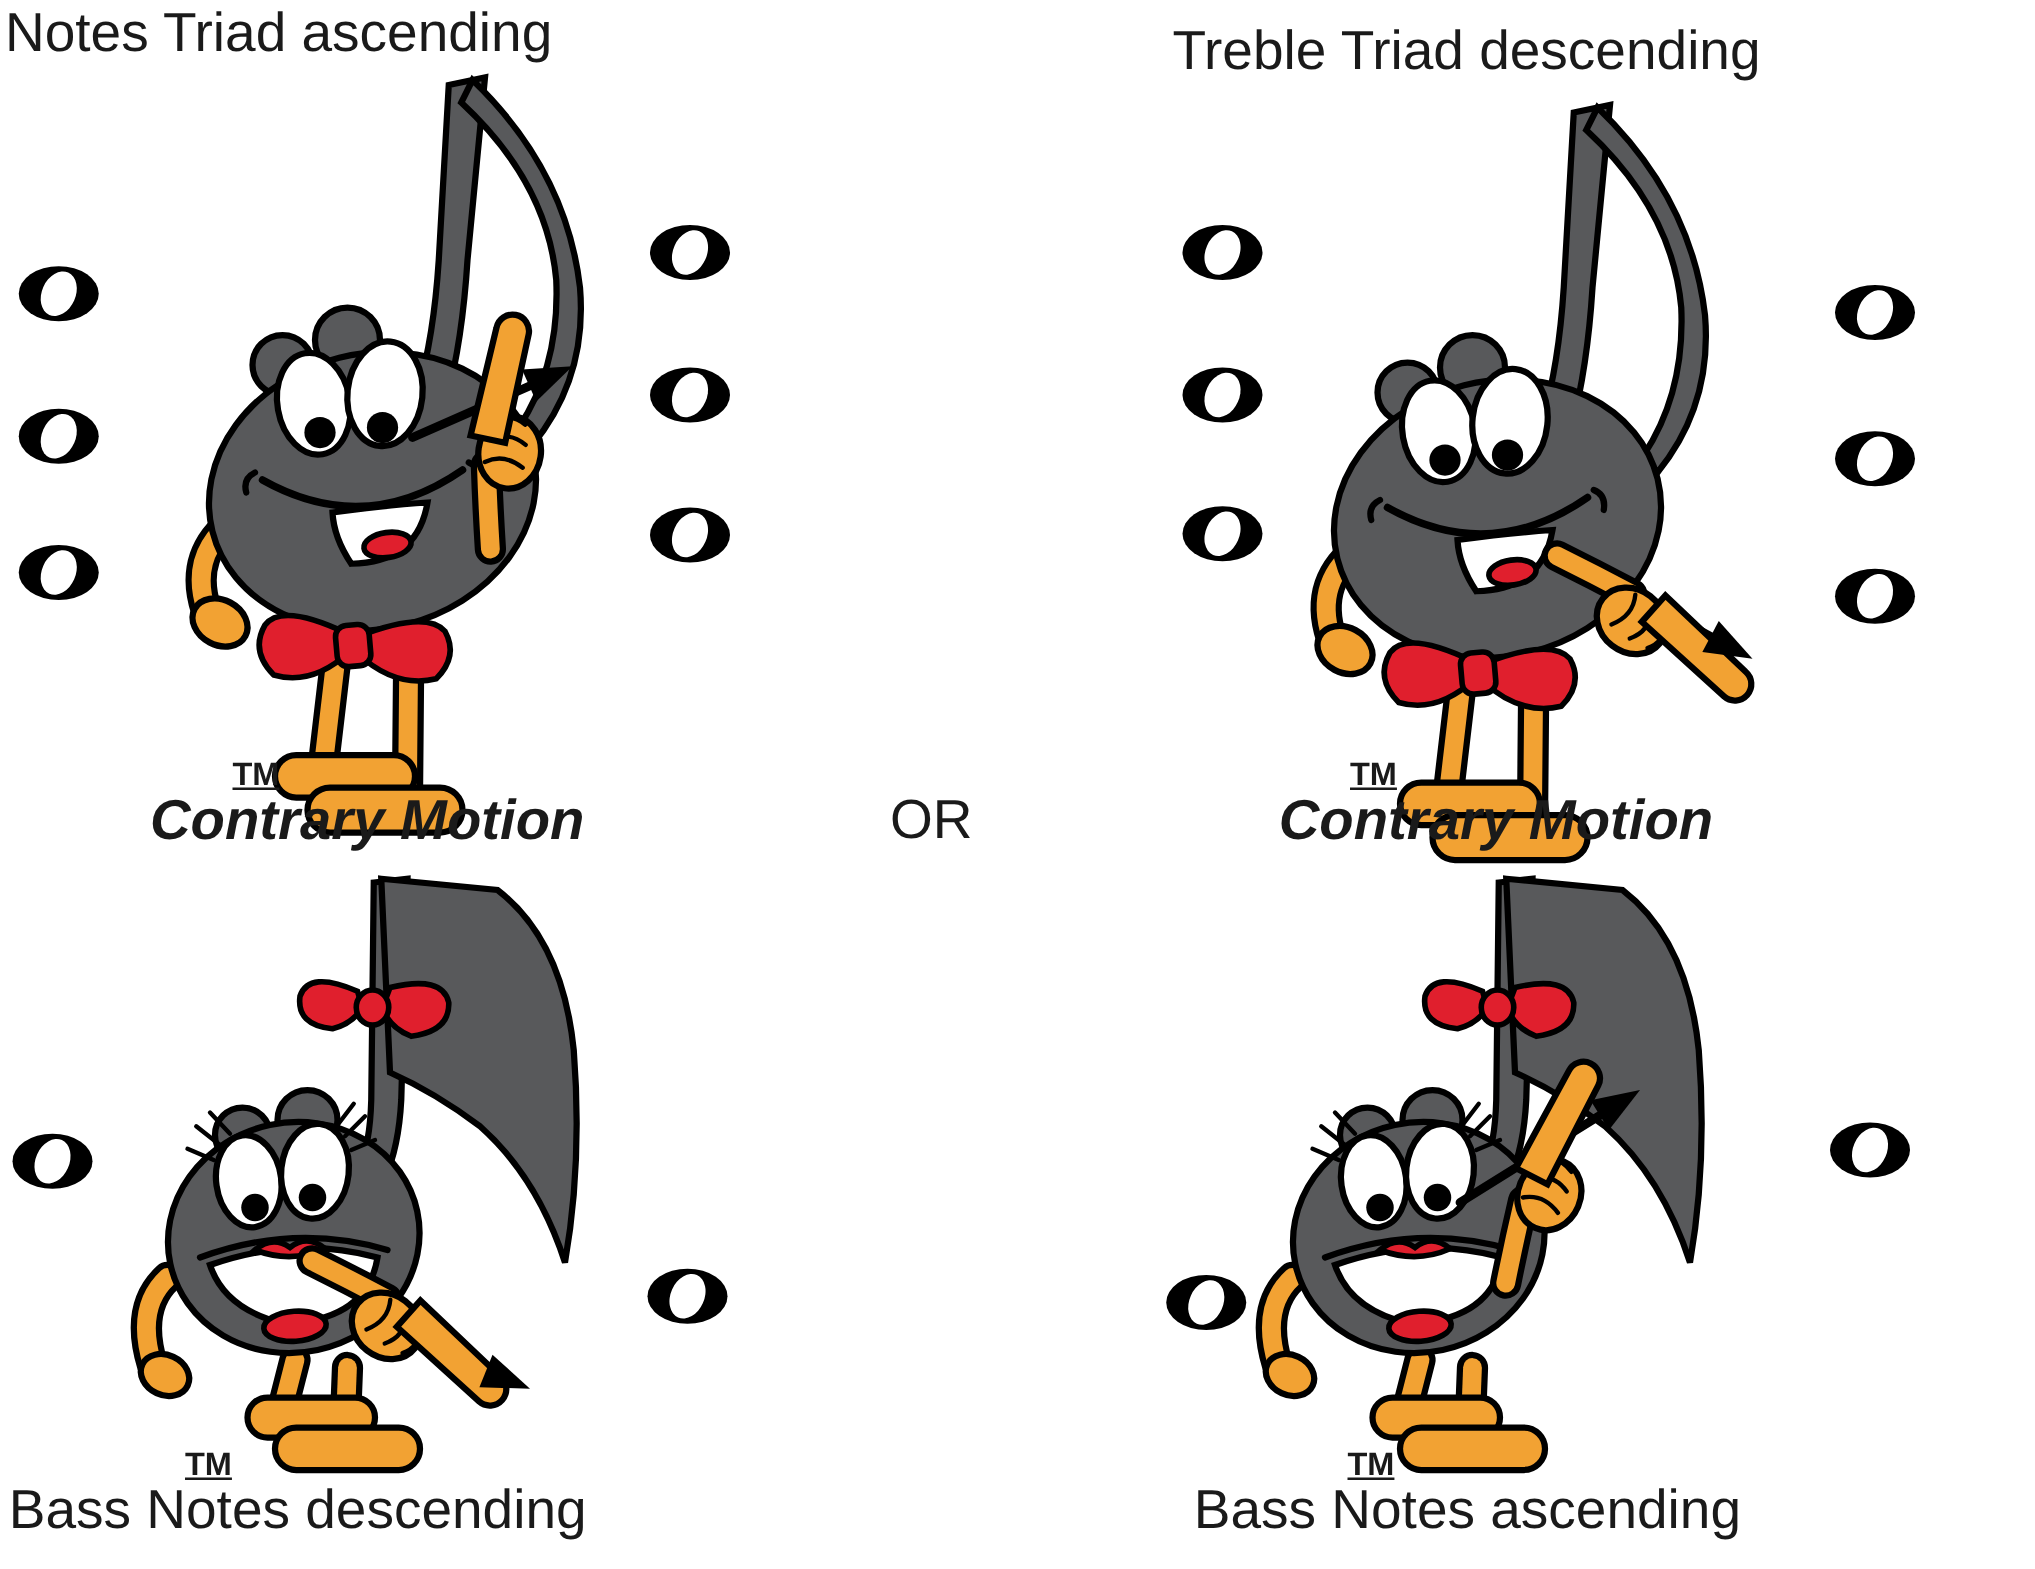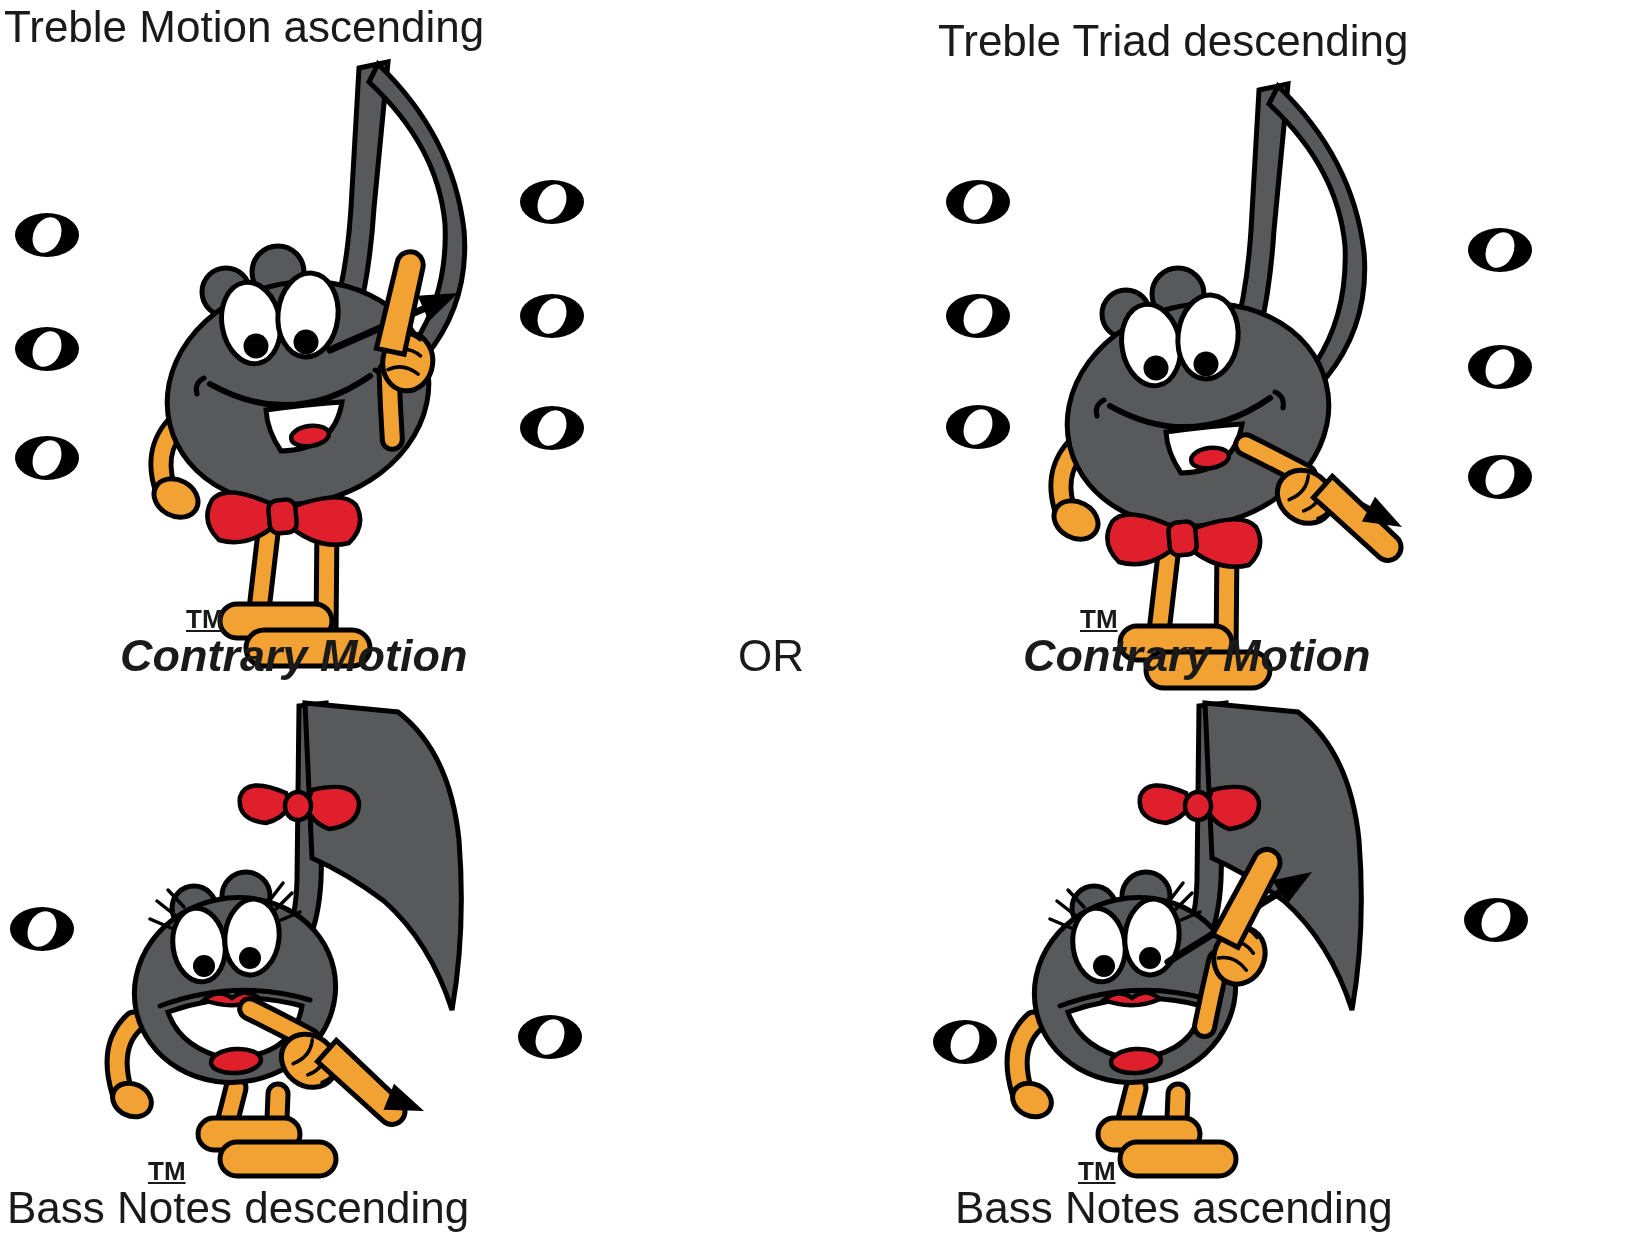--- a/index.html
+++ b/index.html
@@ -163,31 +163,31 @@
       <use href="#whole-note" x="1463" y="897"></use>
       <use href="#female-note" transform="translate(1000,690)"></use>
       <path class="arrow" d="M1168,962 L1282,891"></path>
       <use href="#point-hand" transform="translate(1218,948) rotate(-55)"></use>
       <g transform="translate(1312,872) rotate(-32)">
         <path class="ahead" d="M0,0 L-38,-14 L-38,14 Z"></path>
       </g>
     </g>
   </svg>
 
-  <div class="txt title" style="left:4px;top:2px">Treble Motion ascending</div>
+  <div class="txt title" style="left:4px;top:2px">Notes Triad ascending</div>
 
   <div class="txt title" style="left:938px;top:16px">Treble Triad descending</div>
 
   <div class="txt tm" style="left:186px;top:604px">TM</div>
 
   <div class="txt tm" style="left:1080px;top:604px">TM</div>
 
   <div class="txt cm" style="left:120px;top:630px">Contrary Motion</div>
 
-  <div class="txt or" style="left:738px;top:631px">OR</div>
+  <div class="txt or" style="left:712px;top:631px">OR</div>
 
   <div class="txt cm" style="left:1023px;top:630px">Contrary Motion</div>
 
   <div class="txt tm" style="left:148px;top:1156px">TM</div>
 
   <div class="txt tm" style="left:1078px;top:1156px">TM</div>
 
   <div class="txt cap" style="left:955px;top:1183px">Bass Notes ascending</div>
 
   <div class="txt cap" style="left:7px;top:1183px">Bass Notes descending</div>

